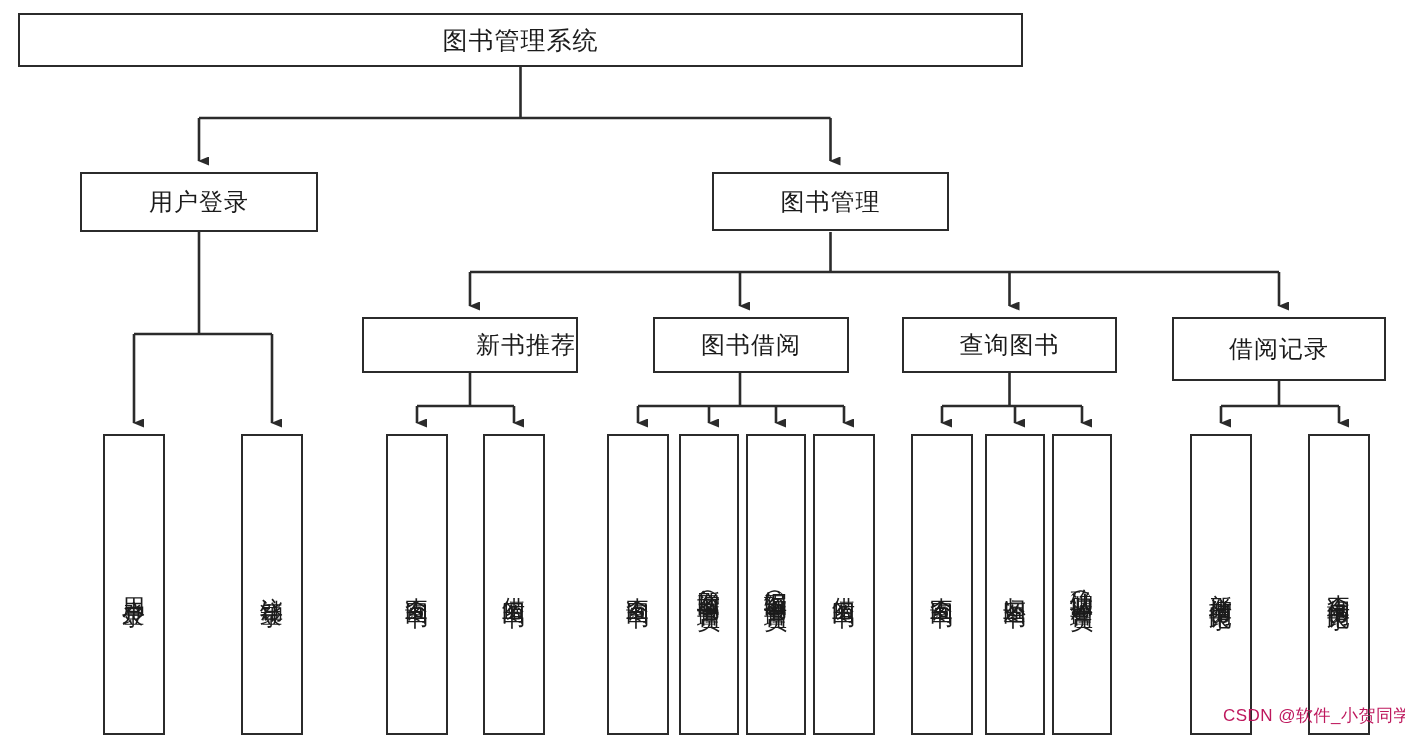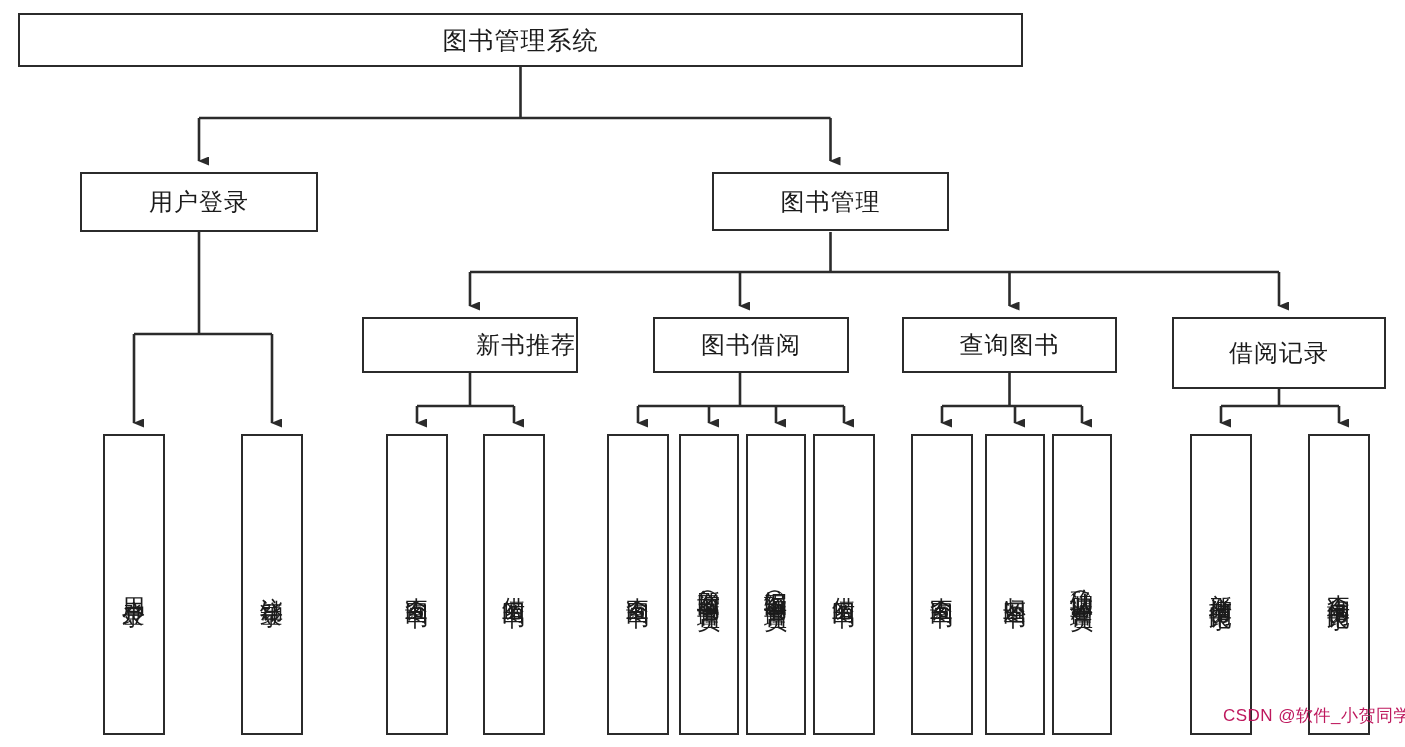--- a/index.html
+++ b/index.html
@@ -127,21 +127,21 @@
       </div>
       <div class="node h" style="left: 362px; top: 317px; width: 216px; height: 56px; justify-content: flex-end;">
         <span class="hlabel">新书推荐</span>
       </div>
       <div class="node h" style="left: 633px; top: 317px; width: 196px; height: 56px; margin-left: 20px;">
         <span class="hlabel">图书借阅</span>
       </div>
       <div class="node h" style="left: 902px; top: 317px; width: 215px; height: 56px;">
         <span class="hlabel">查询图书</span>
       </div>
-      <div class="node h" style="left: 1172px; top: 317px; width: 214px; height: 72px;">
+      <div class="node h" style="left: 1172px; top: 317px; width: 214px; height: 64px;">
         <span class="hlabel">借阅记录</span>
       </div>
       <div class="node v" style="left: 103px; top: 434px; width: 62px; height: 301px;">
         <span class="vlabel">用户登录</span>
       </div>
       <div class="node v" style="left: 241px; top: 434px; width: 62px; height: 301px;">
         <span class="vlabel">注销登录</span>
       </div>
       <div class="node v" style="left: 386px; top: 434px; width: 62px; height: 301px;">
         <span class="vlabel">查询图书</span>

